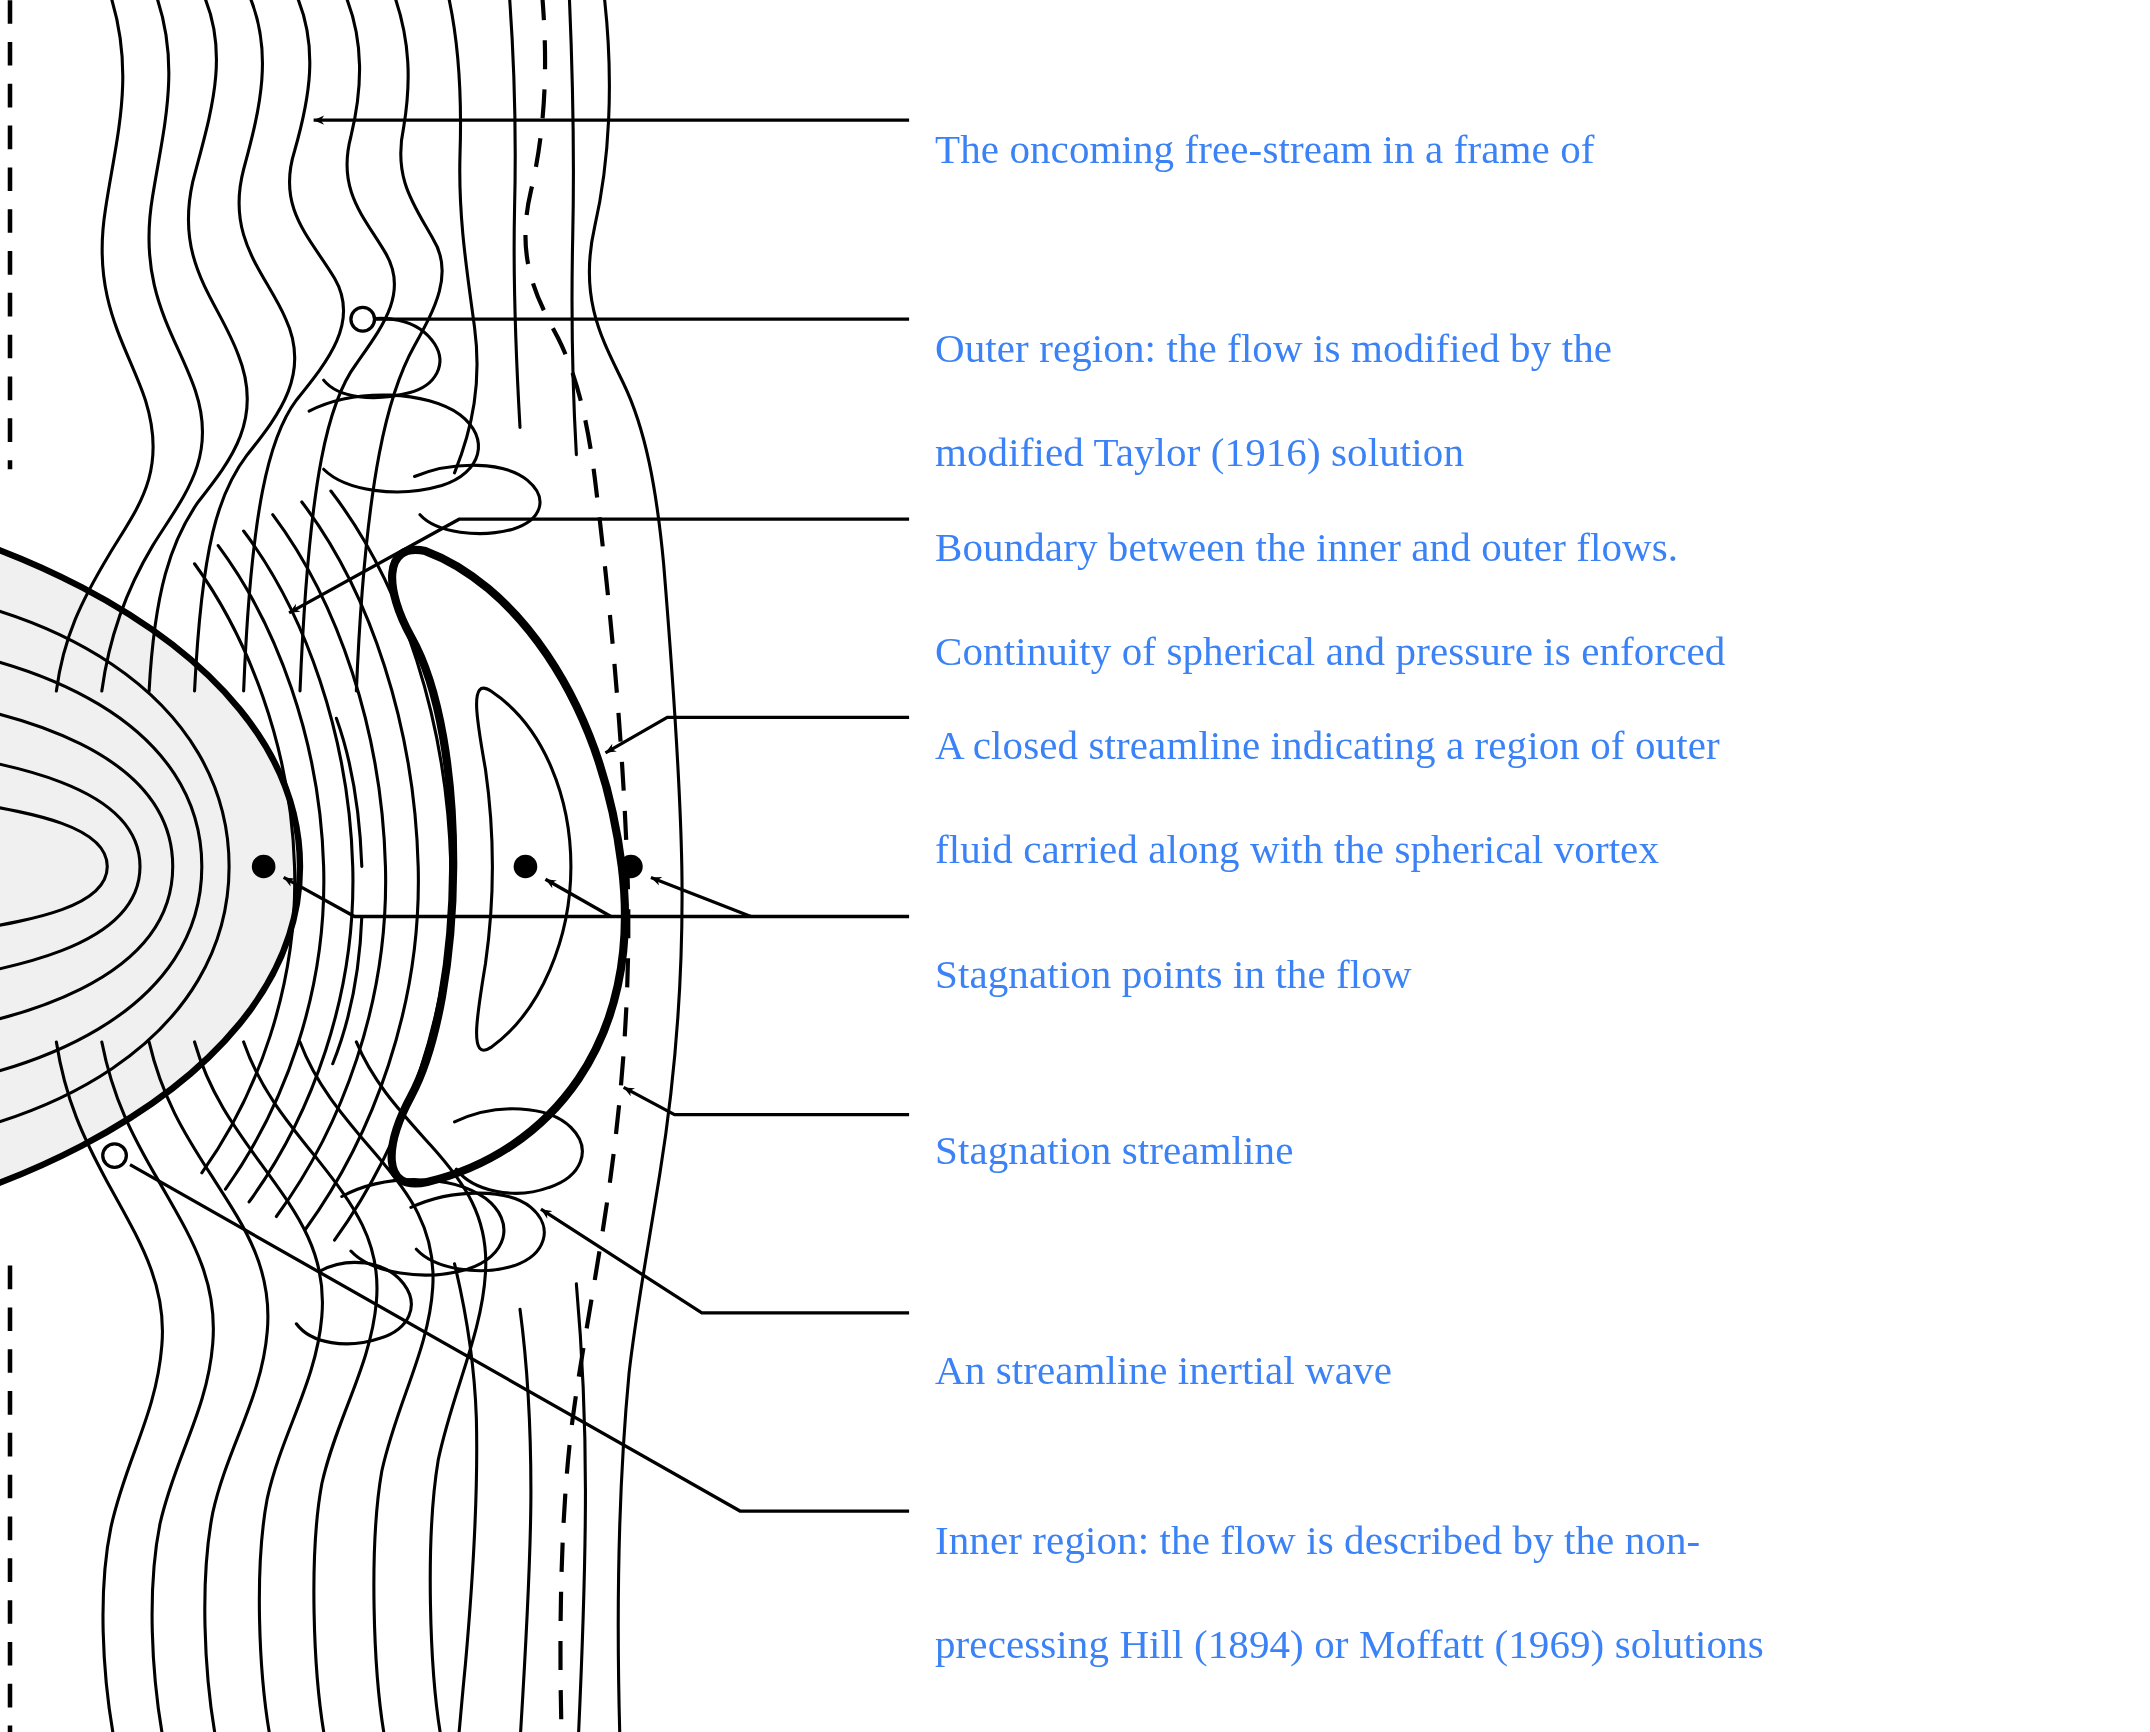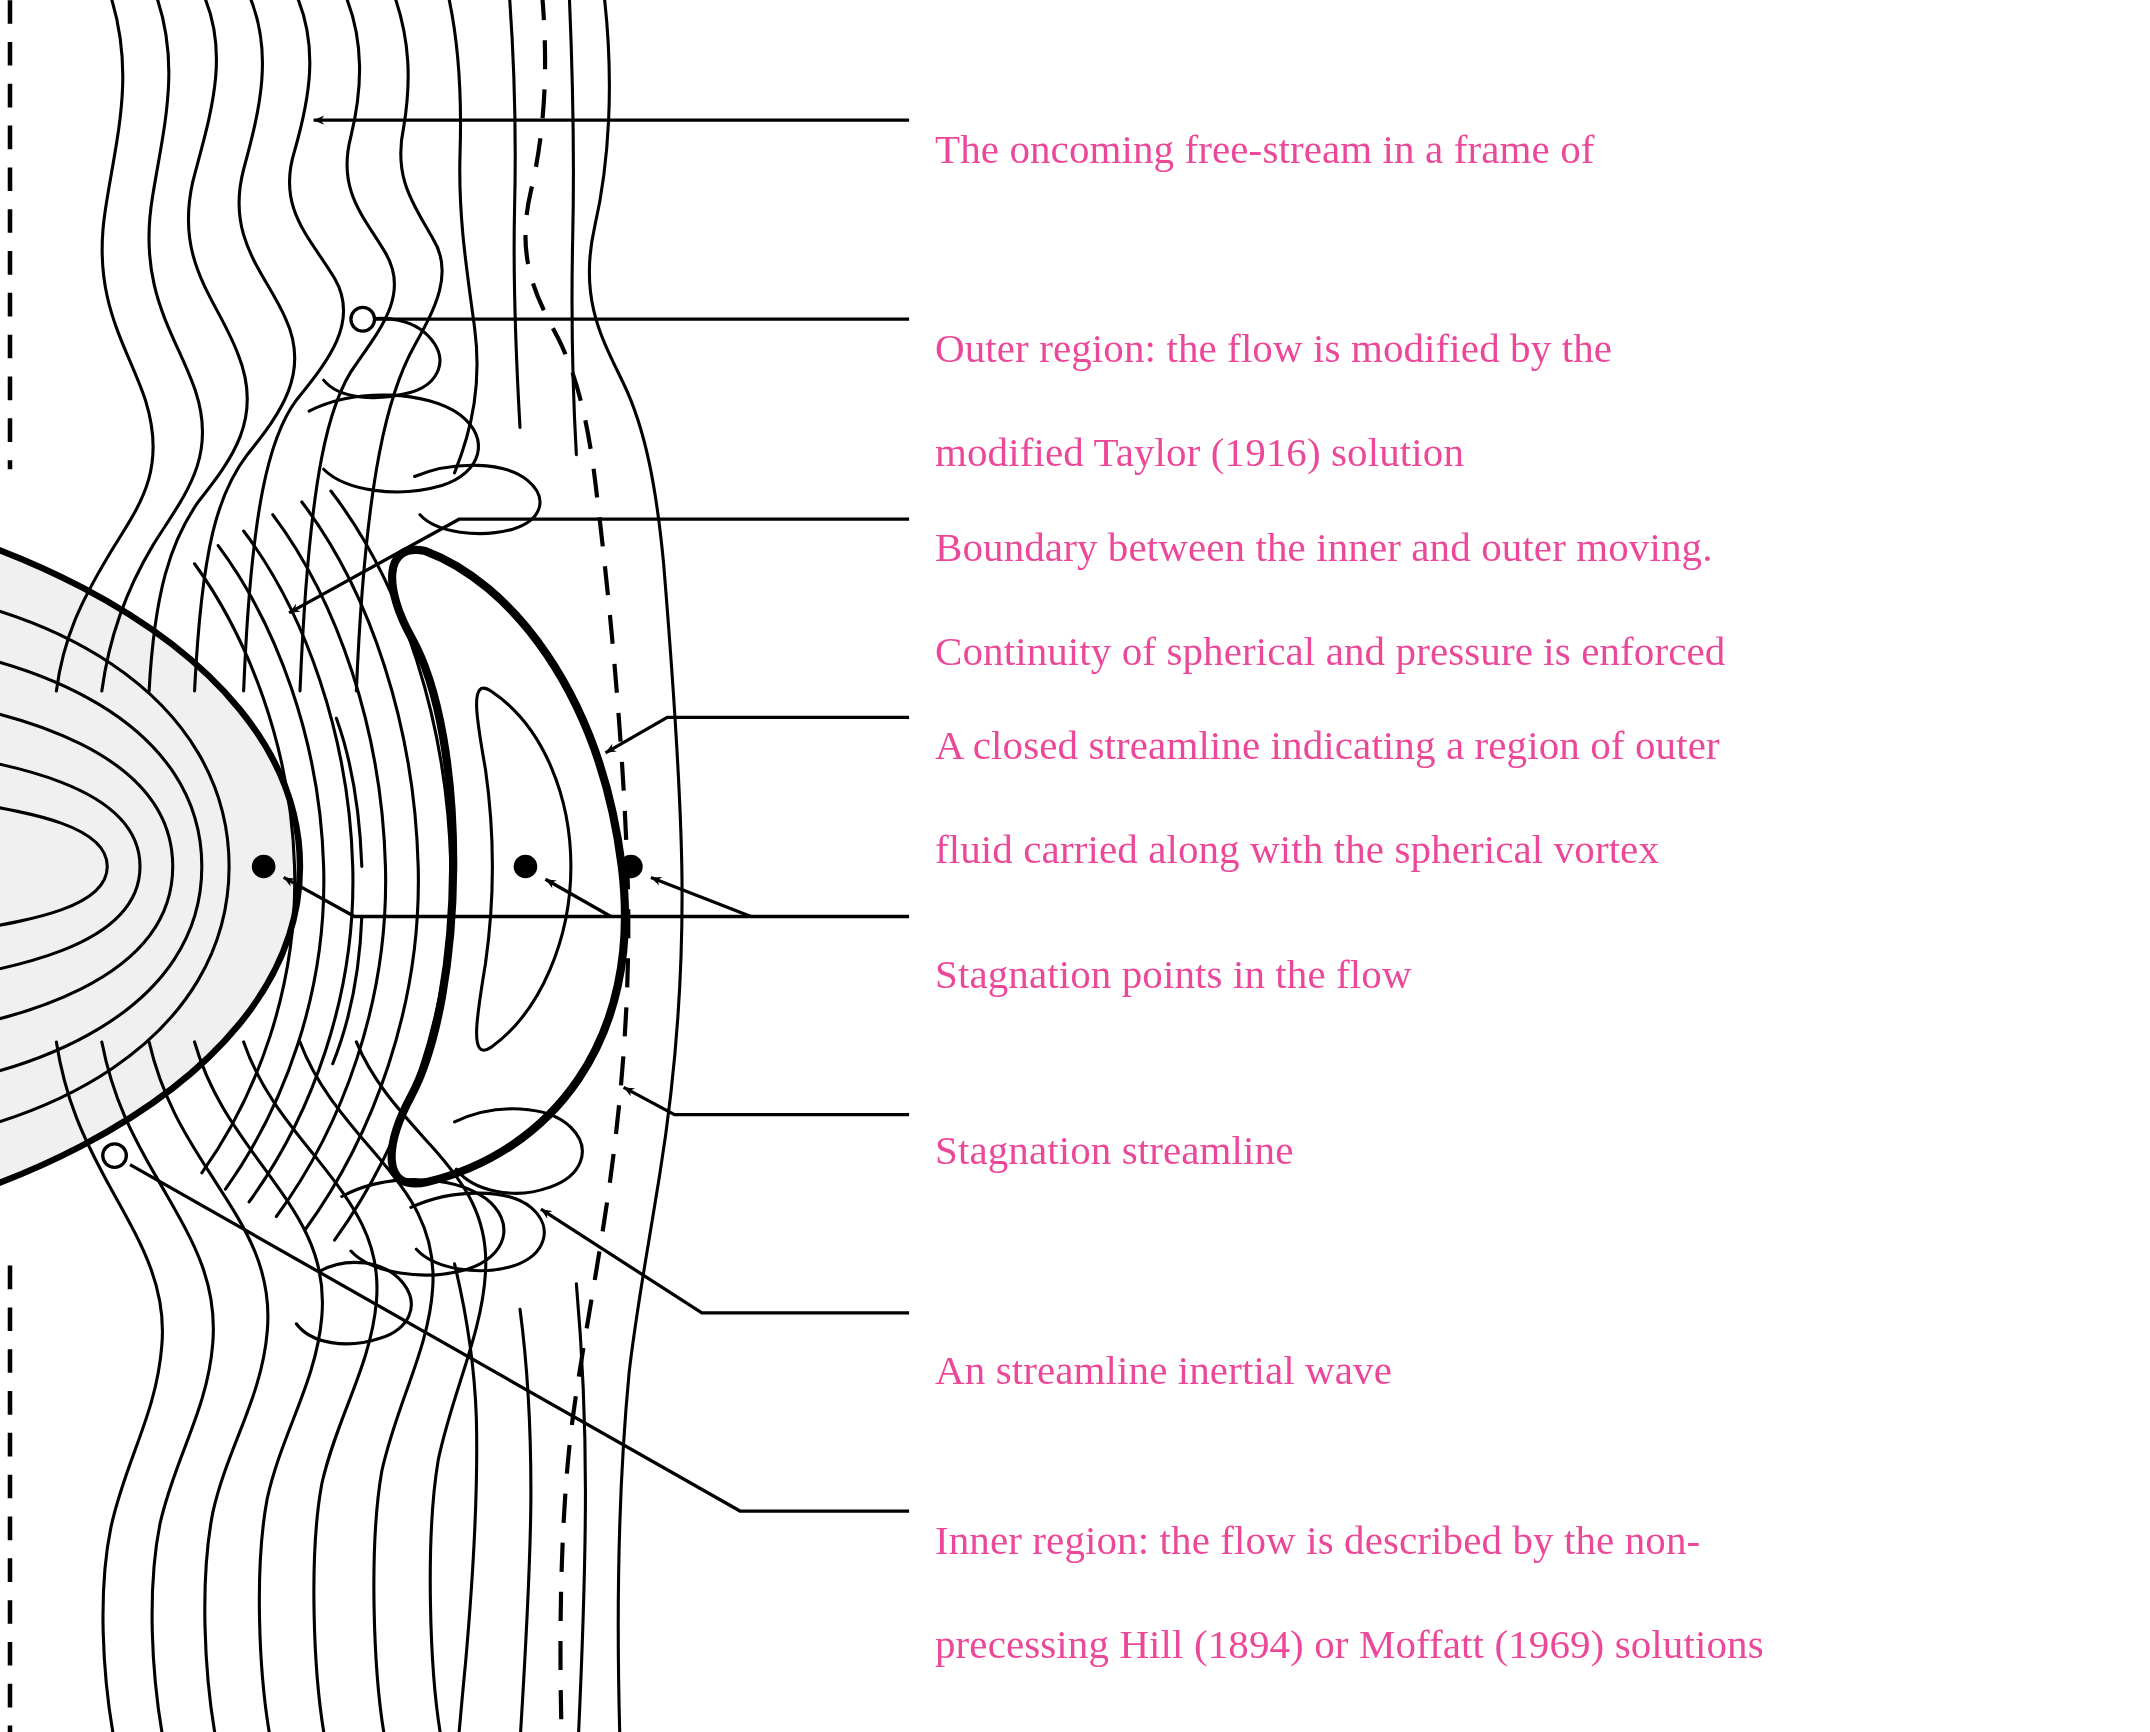--- a/index.html
+++ b/index.html
@@ -11,21 +11,21 @@
     overflow:hidden;
     position:relative;
   }
   #stage{position:relative;width:2150px;height:1733px;background:#ffffff;}
   #figure{position:absolute;left:0;top:0;width:2150px;height:1733px;}
   .annot{
     position:absolute;
     font-family:"Liberation Serif","DejaVu Serif",serif;
     font-size:41px;
     line-height:1.27;
-    color:#ec4899;
+    color:#3b82f6;
     white-space:pre-line;
     letter-spacing:0.1px;
   }
 </style>
 </head>
 <body>
 
 <div id="stage">
 
   <svg id="figure" viewBox="0 0 2365 1906" xmlns="http://www.w3.org/2000/svg">
@@ -184,21 +184,21 @@
   <div class="annot" style="left:935px;top:71px;width:1182px;">
     <div>The oncoming free-stream in a frame of</div>
   </div>
 
   <div class="annot" style="left:935px;top:270px;width:1182px;">
     <div>Outer region: the flow is modified by the</div>
     <div>modified Taylor (1916) solution</div>
   </div>
 
   <div class="annot" style="left:935px;top:469px;width:1209px;">
-    <div>Boundary between the inner and outer moving.</div>
+    <div>Boundary between the inner and outer flows.</div>
     <div>Continuity of spherical and pressure is enforced</div>
   </div>
 
   <div class="annot" style="left:935px;top:667px;width:1218px;">
     <div>A closed streamline indicating a region of outer</div>
     <div>fluid carried along with the spherical vortex</div>
   </div>
 
   <div class="annot" style="left:935px;top:896px;width:1182px;">
     <div>Stagnation points in the flow</div>

